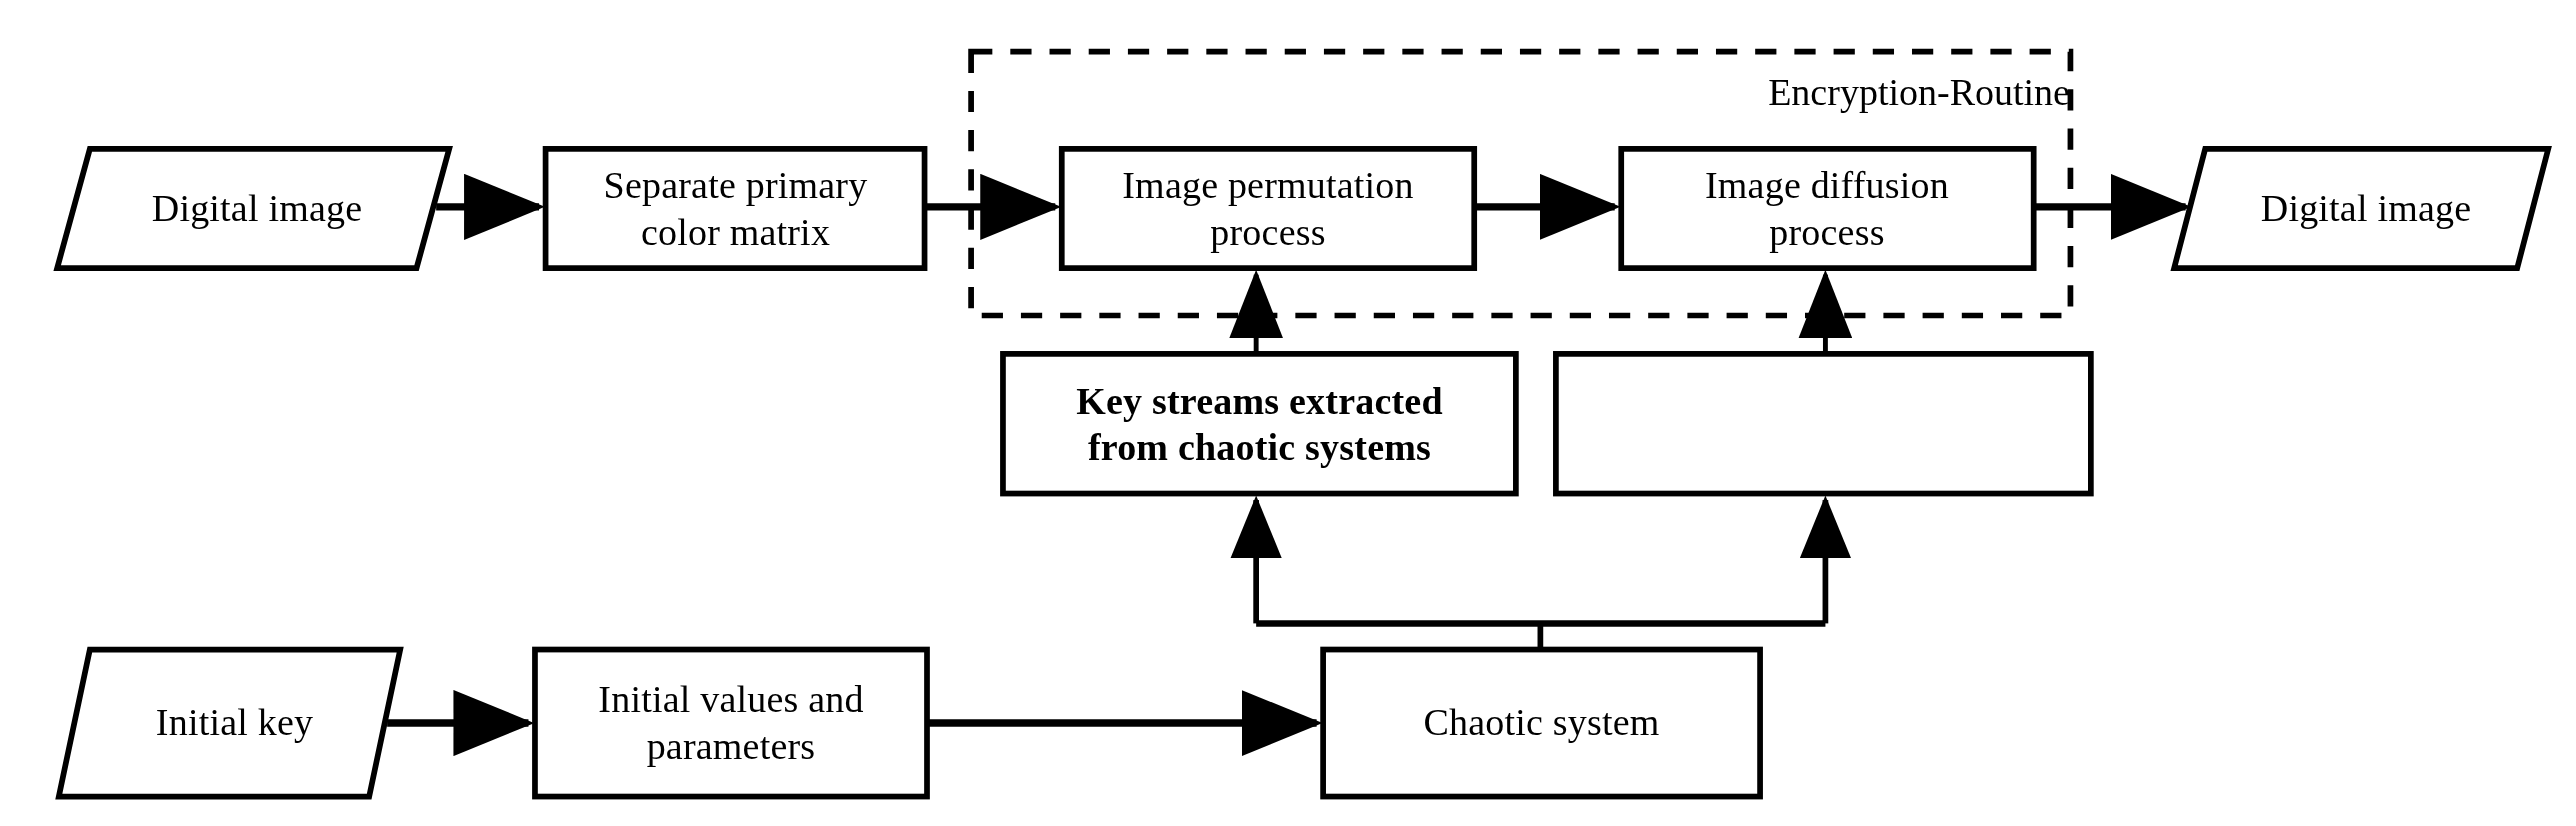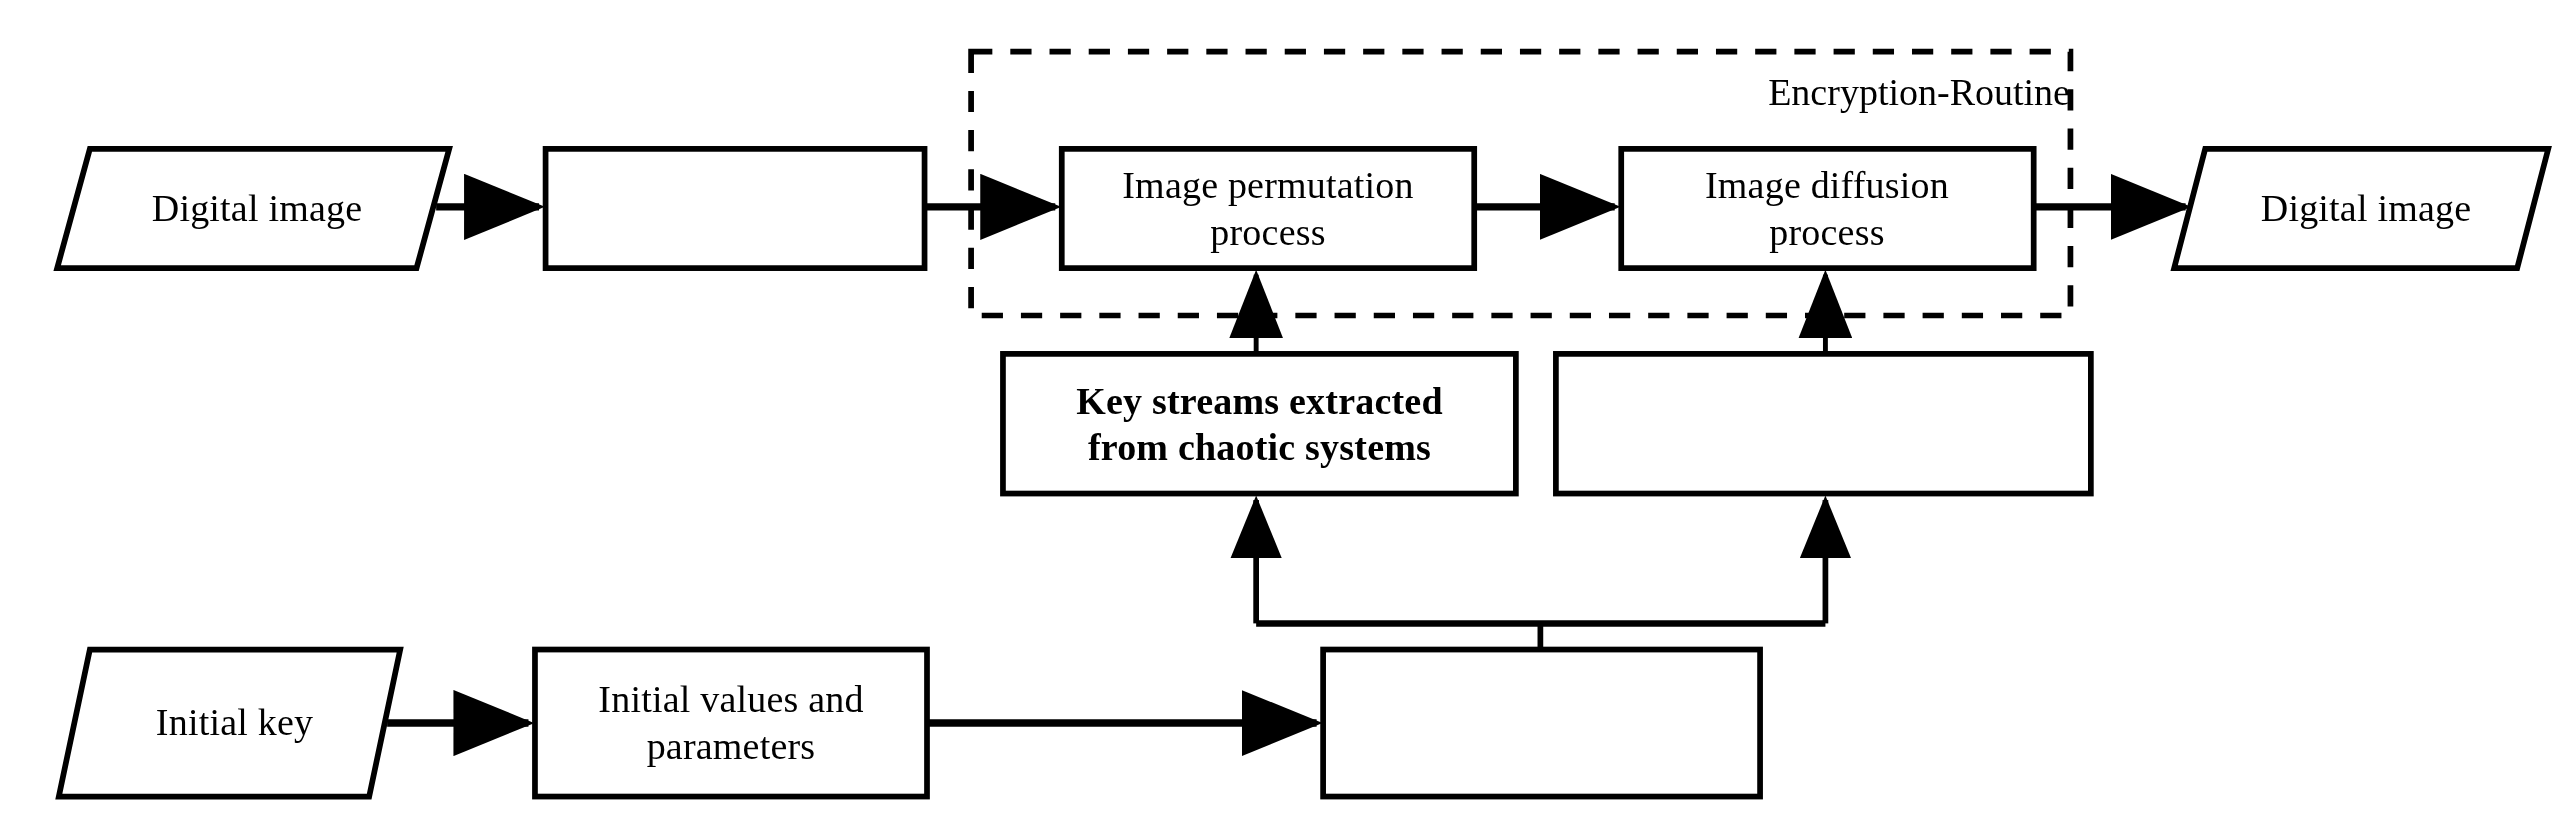--- a/index.html
+++ b/index.html
@@ -110,38 +110,41 @@
 
     <line x1="474" y1="885" x2="647" y2="885" stroke="#000000" stroke-width="9" marker-end="url(#arrowhead)"></line>
 
     <line x1="1135" y1="885" x2="1612" y2="885" stroke="#000000" stroke-width="9" marker-end="url(#arrowhead)"></line>
   </svg>
 
   <div class="group-title" style="left:971px; top:72px; width:1099px;">Encryption-Routine</div>
 
   <div class="node-label" style="left:65px; top:149px; width:384px; height:119px;">Digital image</div>
 
+  <div class="node-label" style="left:546px; top:149px; width:379px; height:119px;">Separate primary
+color matrix</div>
 
   <div class="node-label" style="left:1062px; top:149px; width:412px; height:119px;">Image permutation
 process</div>
 
   <div class="node-label" style="left:1621px; top:149px; width:412px; height:119px;text-align:center;">Image diffusion
 process</div>
 
   <div class="node-label" style="left:2182px; top:149px; width:368px; height:119px;">Digital image</div>
 
   <div class="node-label" style="left:1003px; top:354px; width:513px; height:140px;font-weight:bold;">Key streams extracted
 from chaotic systems</div>
 
 
   <div class="node-label" style="left:67px; top:649px; width:335px; height:147px;">Initial key</div>
 
   <div class="node-label" style="left:535px; top:649px; width:392px; height:147px;">Initial values and
 parameters</div>
 
+  <div class="node-label" style="left:1323px; top:649px; width:437px; height:147px;">Chaotic system</div>
 
   <div class="hit" style="left:57px; top:149px; width:392px; height:119px;"></div>
   <div class="hit" style="left:546px; top:149px; width:379px; height:119px;"></div>
   <div class="hit" style="left:1062px; top:149px; width:412px; height:119px;"></div>
   <div class="hit" style="left:1621px; top:149px; width:412px; height:119px;"></div>
   <div class="hit" style="left:2174px; top:149px; width:374px; height:119px;"></div>
   <div class="hit" style="left:1003px; top:354px; width:513px; height:140px;"></div>
   <div class="hit" style="left:1556px; top:354px; width:535px; height:140px;"></div>
   <div class="hit" style="left:59px; top:649px; width:341px; height:147px;"></div>
   <div class="hit" style="left:535px; top:649px; width:392px; height:147px;"></div>

